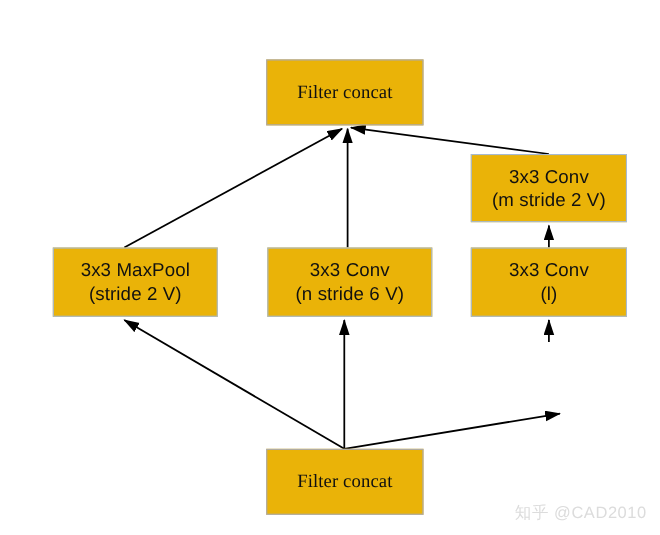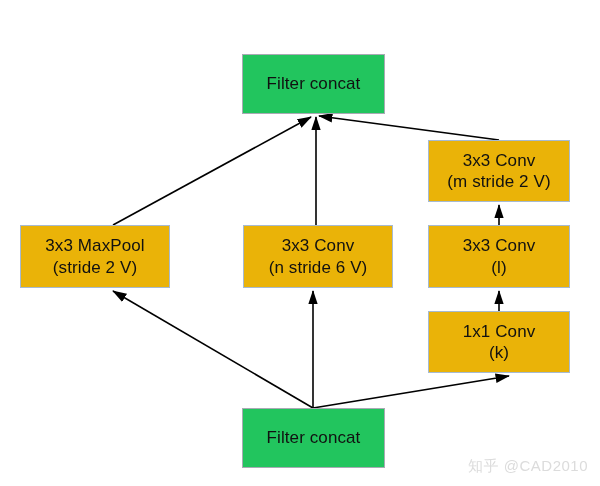--- a/index.html
+++ b/index.html
@@ -35,34 +35,35 @@
     justify-content: center;
     border: 1px solid #9aa2ad;
     color: #111111;
     font-size: 17px;
     line-height: 1.25;
     text-align: center;
     letter-spacing: 0.1px;
     z-index: 2;
   }
   .node.concat {
-    background: #22c55e;
+    background: #eab308;
     border-color: #a9aab4;
+    font-family: Liberation Serif, serif;
   }
   .node.conv {
     background: #eab308;
     border-color: #a6bad2;
   }
   .node .l1 { display: block; white-space: nowrap; }
   .node .l2 { display: block; white-space: nowrap; }
   .node .l2:empty { display: none; }
 
   
   #concat-top    { left: 242px; top: 54px;  width: 143px; height: 60px; }
-  #maxpool       { left: 20px;  top: 225px; width: 150px; height: 63px; }
+  #maxpool       { left: 48px;  top: 225px; width: 150px; height: 63px; }
   #conv-n        { left: 243px; top: 225px; width: 150px; height: 63px; }
   #conv-l        { left: 428px; top: 225px; width: 142px; height: 63px; }
   #conv-m        { left: 428px; top: 140px; width: 142px; height: 62px; }
   #conv-k        { left: 428px; top: 311px; width: 142px; height: 62px; }
   #concat-bottom { left: 242px; top: 408px; width: 143px; height: 60px; }
 
   #watermark {
     position: absolute;
     right: 12px;
     bottom: 10px;
@@ -117,24 +118,20 @@
   <div class="node conv" id="conv-l">
     <span class="l1">3x3 Conv</span>
     <span class="l2">(l)</span>
   </div>
 
   <div class="node conv" id="conv-m">
     <span class="l1">3x3 Conv</span>
     <span class="l2">(m stride 2 V)</span>
   </div>
 
-  <div class="node conv" id="conv-k">
-    <span class="l1">1x1 Conv</span>
-    <span class="l2">(k)</span>
-  </div>
 
   <div class="node concat" id="concat-bottom">
     <span class="l1">Filter concat</span>
 
   </div>
 
   <div id="watermark">知乎 @CAD2010</div>
 
 </div>
 

